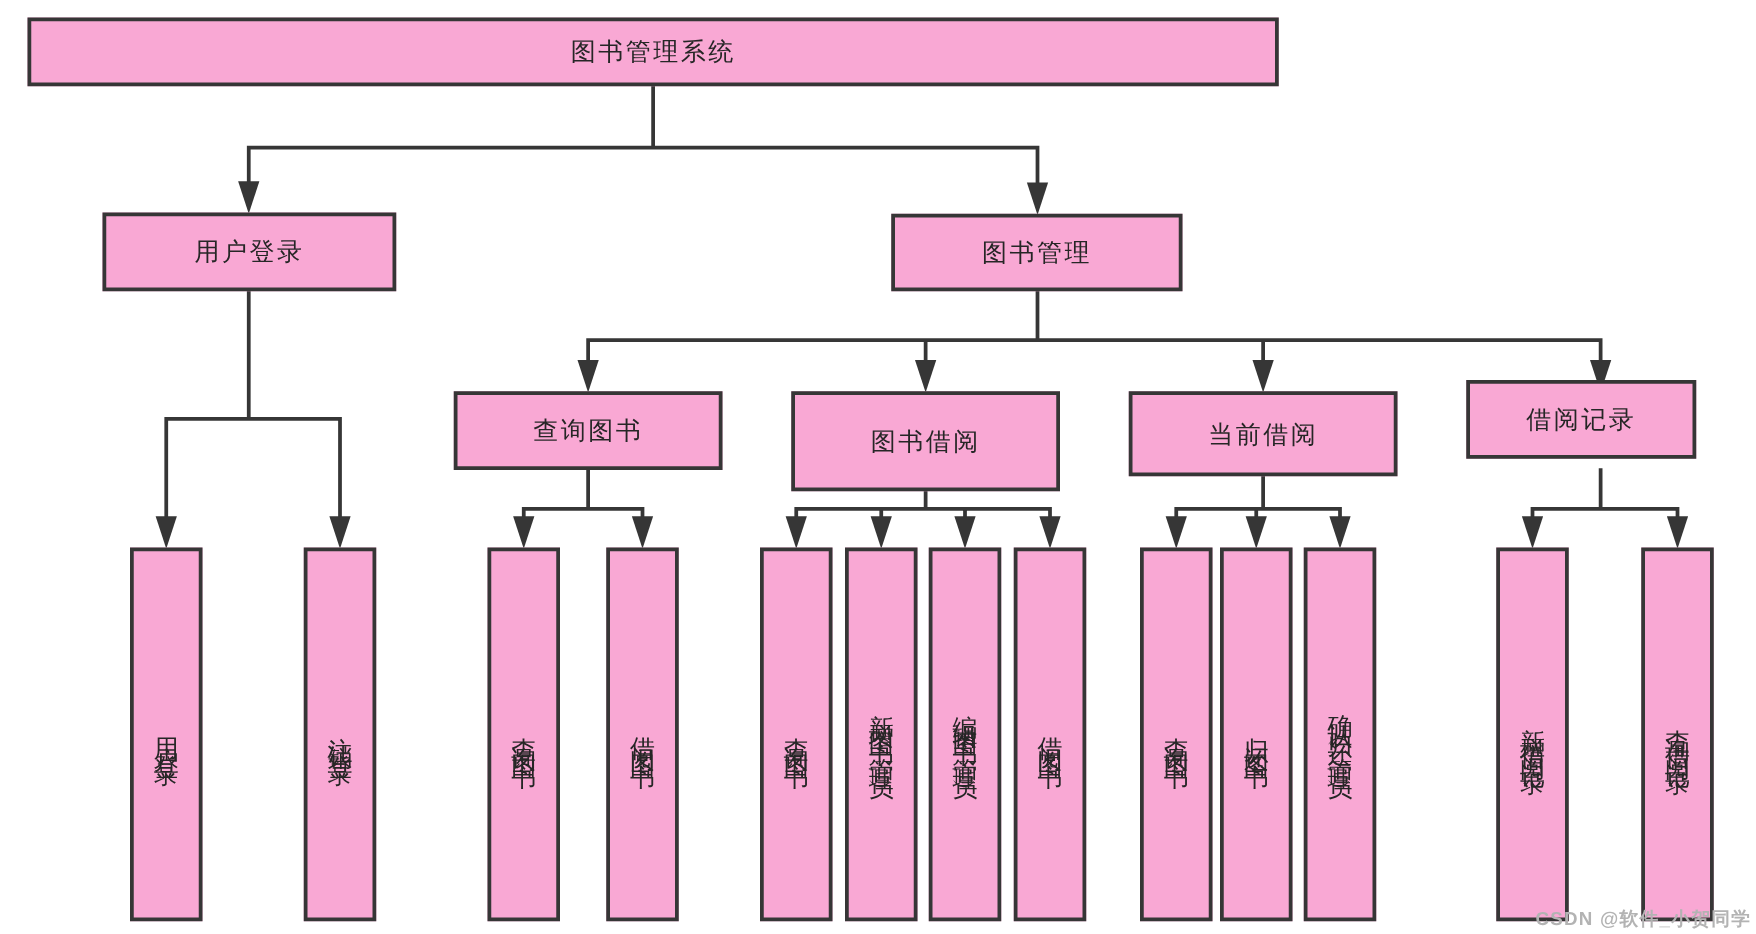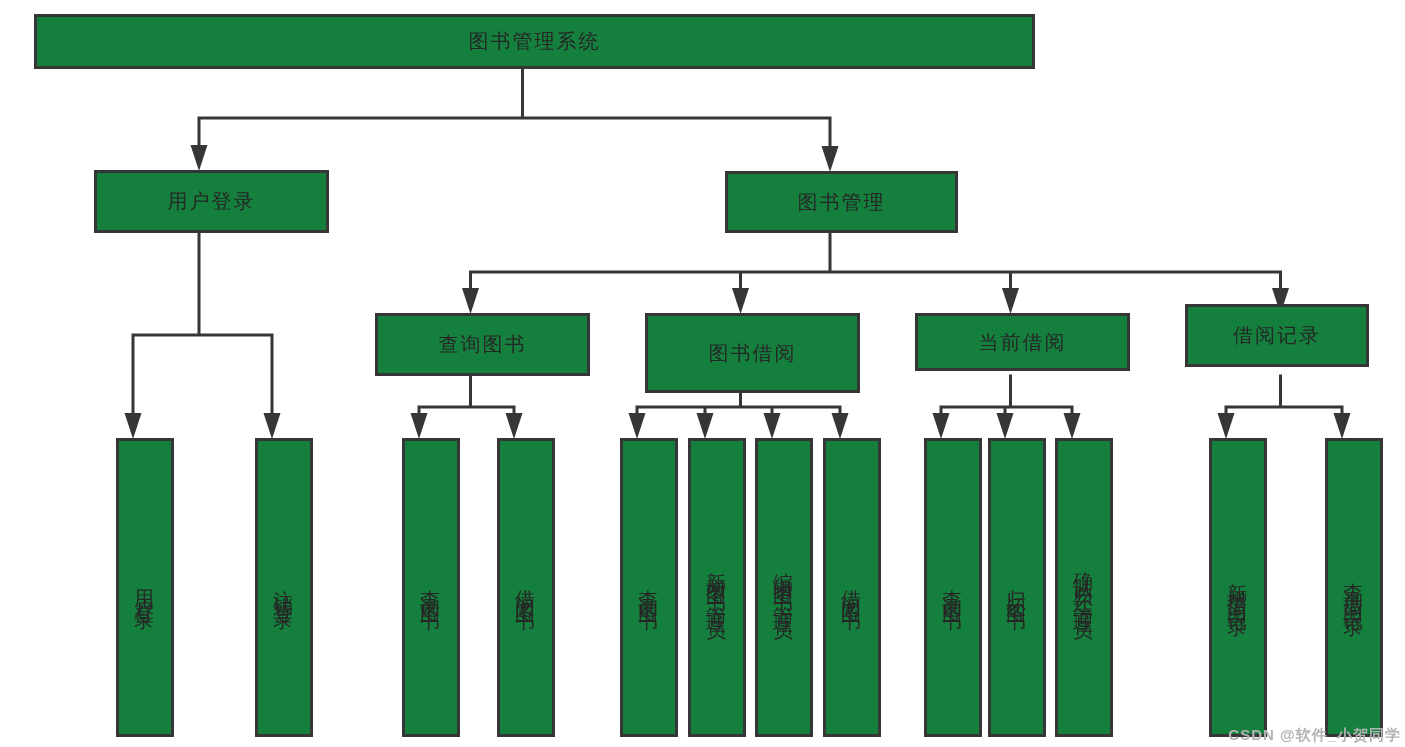--- a/index.html
+++ b/index.html
@@ -2,25 +2,25 @@
 <html><head>
 <meta charset="utf-8">
 <style>
   html,body{margin:0;padding:0;background:#ffffff;}
   #canvas{
     position:relative;width:1405px;height:747px;background:var(--bg,#ffffff);
     font-family:"Liberation Sans","DejaVu Sans",sans-serif;overflow:hidden;
   }
   #connector-layer{position:absolute;left:0;top:0;width:1405px;height:747px;}
   .node{
-    position:absolute;box-sizing:border-box;background:#15803d;
+    position:absolute;box-sizing:border-box;background:#f9a8d4;
     border:3px solid var(--line,#363636);
     display:flex;align-items:center;justify-content:center;
     color:var(--text,#262626);font-size:20px;letter-spacing:2px;
-    white-space:nowrap;z-index:2;margin-left:12px;
+    white-space:nowrap;z-index:2;
   }
   .node.vertical{
     writing-mode:vertical-rl;text-orientation:mixed;
     letter-spacing:7px;font-size:20px;padding:4px 0;
   }
   .watermark{
     position:absolute;right:4px;bottom:2px;z-index:5;
     font-size:15px;letter-spacing:1px;color:var(--wm,#b3b3b3);font-weight:bold;
   }
 </style>
@@ -49,21 +49,21 @@
       <polygon points="1072,439 1063.5,413 1080.5,413" fill="#363636"></polygon>
       <polygon points="1226,439 1217.5,413 1234.5,413" fill="#363636"></polygon>
       <polygon points="1342,439 1333.5,413 1350.5,413" fill="#363636"></polygon>
     </svg>
   <div class="watermark">CSDN @软件_小贺同学</div>
 <div class="node" style="left: 22px; top: 14px; width: 1001px; height: 55px;">图书管理系统</div>
     <div class="node" style="left: 82px; top: 170px; width: 235px; height: 63px;">用户登录</div>
     <div class="node" style="left: 713px; top: 171px; width: 233px; height: 62px;">图书管理</div>
     <div class="node" style="left: 363px; top: 313px; width: 215px; height: 63px;">查询图书</div>
     <div class="node" style="left: 633px; top: 313px; width: 215px; height: 80px;">图书借阅</div>
-    <div class="node" style="left: 903px; top: 313px; width: 215px; height: 58px; font-family: Liberation Serif, serif;">当前借阅</div>
+    <div class="node" style="left: 903px; top: 313px; width: 215px; height: 68px; font-family: Liberation Serif, serif;">当前借阅</div>
     <div class="node" style="left: 1173px; top: 304px; width: 184px; height: 63px;">借阅记录</div>
     <div class="node vertical" style="left: 104px; top: 438px; width: 58px; height: 299px;">用户登录</div>
     <div class="node vertical" style="left: 243px; top: 438px; width: 58px; height: 299px;">注销登录</div>
     <div class="node vertical" style="left: 390px; top: 438px; width: 58px; height: 299px;">查询图书</div>
     <div class="node vertical" style="left: 485px; top: 438px; width: 58px; height: 299px;">借阅图书</div>
     <div class="node vertical" style="left: 608px; top: 438px; width: 58px; height: 299px;">查询图书</div>
     <div class="node vertical" style="left: 676px; top: 438px; width: 58px; height: 299px;">新增图书（管理员）</div>
     <div class="node vertical" style="left: 743px; top: 438px; width: 58px; height: 299px;">编辑图书（管理员）</div>
     <div class="node vertical" style="left: 811px; top: 438px; width: 58px; height: 299px;">借阅图书</div>
     <div class="node vertical" style="left: 912px; top: 438px; width: 58px; height: 299px;">查询图书</div>

